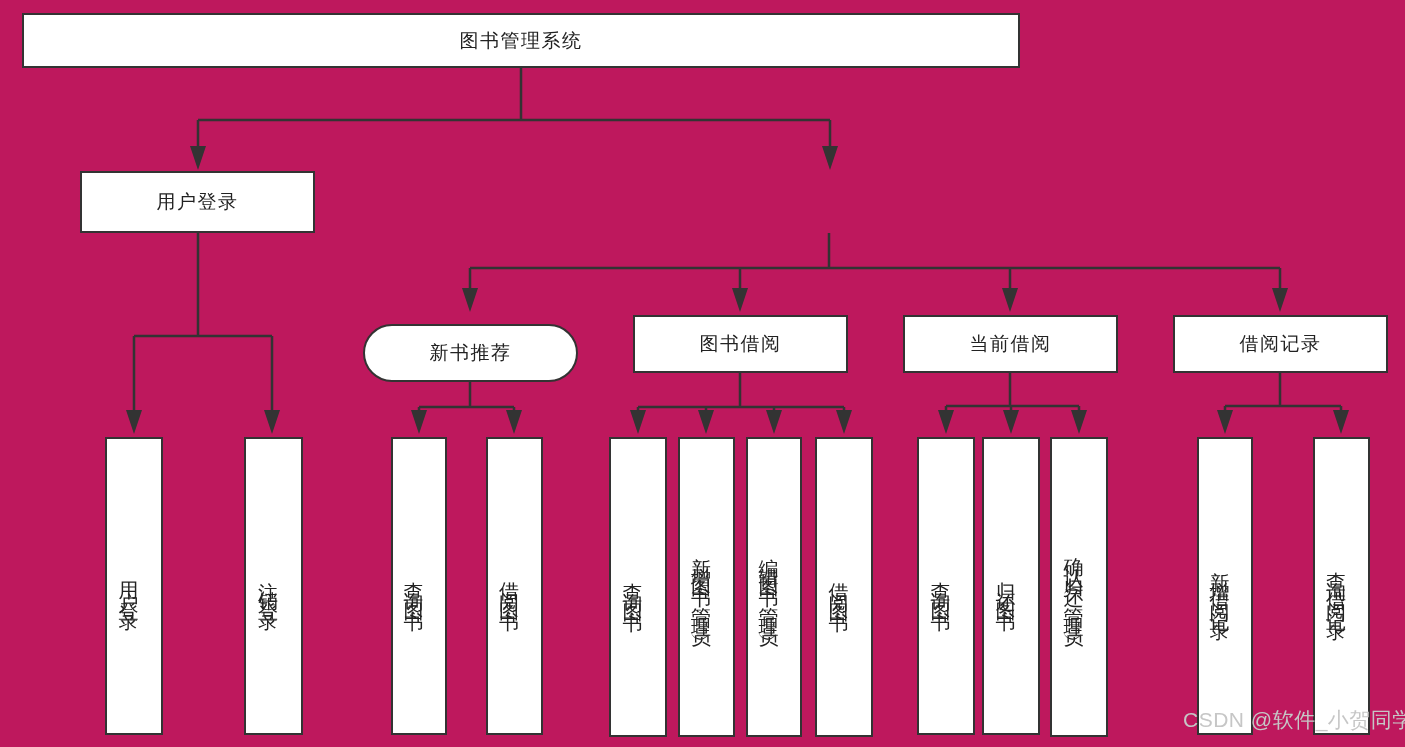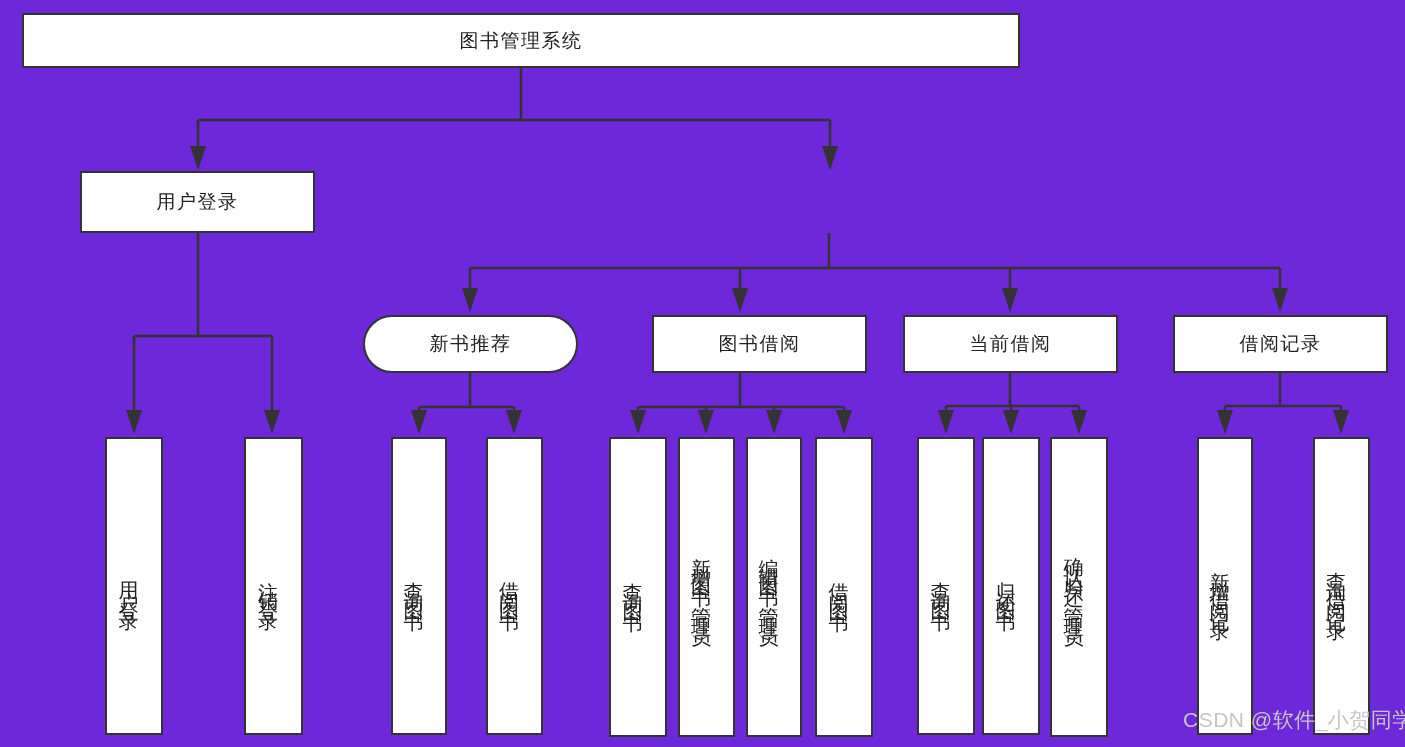--- a/index.html
+++ b/index.html
@@ -5,21 +5,21 @@
   html, body {
     margin: 0;
     padding: 0;
     background: #ffffff;
     font-family: "Liberation Sans", "DejaVu Sans", sans-serif;
   }
   .canvas {
     position: relative;
     width: 1405px;
     height: 747px;
-    background: #6d28d9;
+    background: #be185d;
     overflow: hidden;
   }
   svg.connectors {
     position: absolute;
     left: 0; top: 0;
     width: 1405px;
     height: 747px;
   }
   .box {
     position: absolute;
@@ -110,24 +110,24 @@
   </svg>
 
   <div class="box root" style="left:22px; top:13px; width:998px; height:55px;">
     <span class="hlabel">图书管理系统</span>
   </div>
 
   <div class="box" style="left:80px; top:171px; width:235px; height:62px;">
     <span class="hlabel">用户登录</span>
   </div>
 
-  <div class="box" style="left:363px; top:315px; width:215px; height:58px;border-radius:29px;">
+  <div class="box" style="left:363px; top:324px; width:215px; height:58px;border-radius:29px;">
     <span class="hlabel">新书推荐</span>
   </div>
-  <div class="box" style="left:652px; top:315px; width:215px; height:58px;">
+  <div class="box" style="left:633px; top:315px; width:215px; height:58px;">
     <span class="hlabel">图书借阅</span>
   </div>
   <div class="box" style="left:1173px; top:315px; width:215px; height:58px;">
     <span class="hlabel">借阅记录</span>
   </div>
   <div class="box" style="left:903px; top:315px; width:215px; height:58px;">
     <span class="hlabel">当前借阅</span>
   </div>
 
   <div class="box leaf" style="left:105px; top:437px; width:58px; height:298px;">

